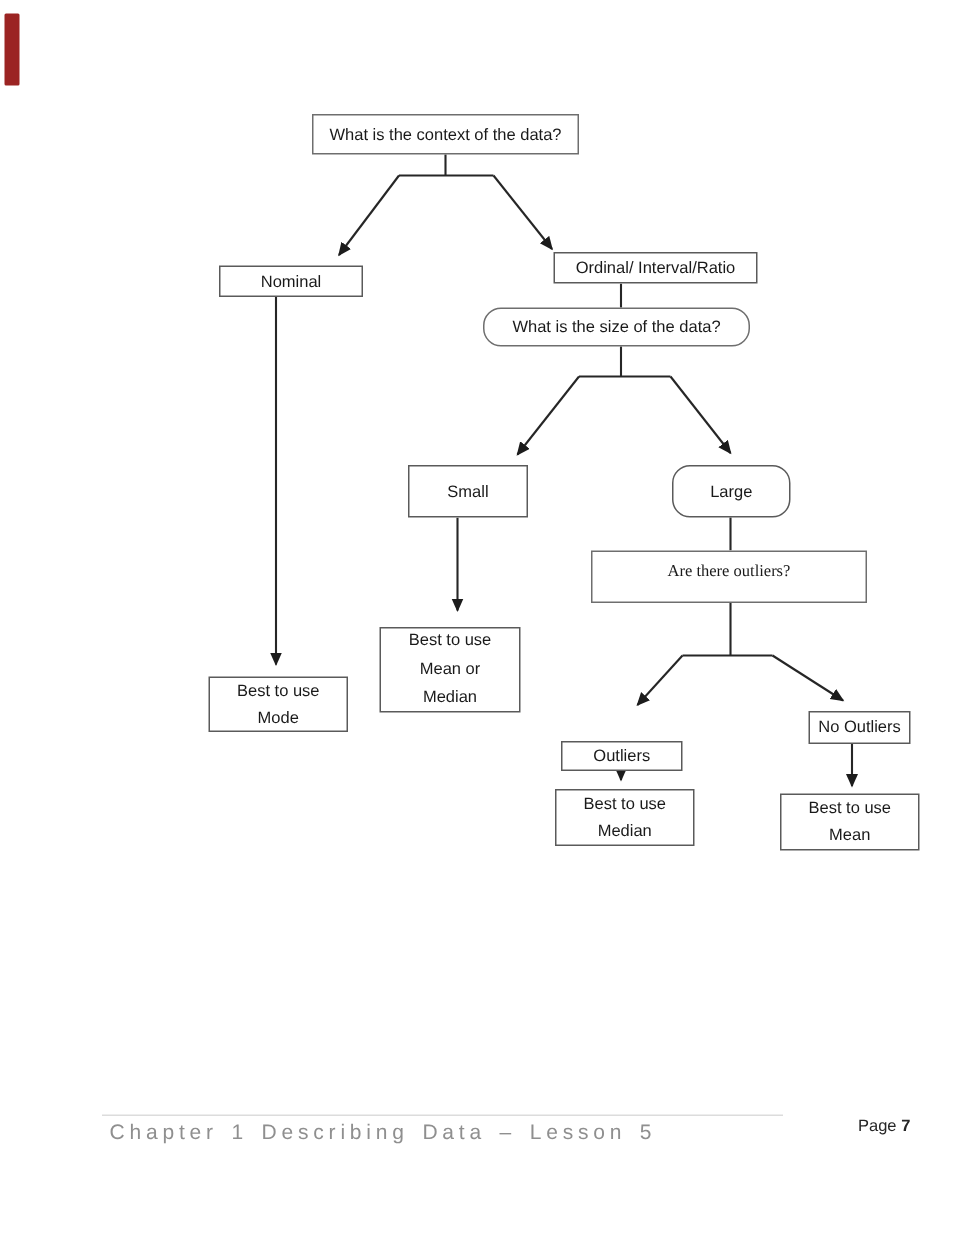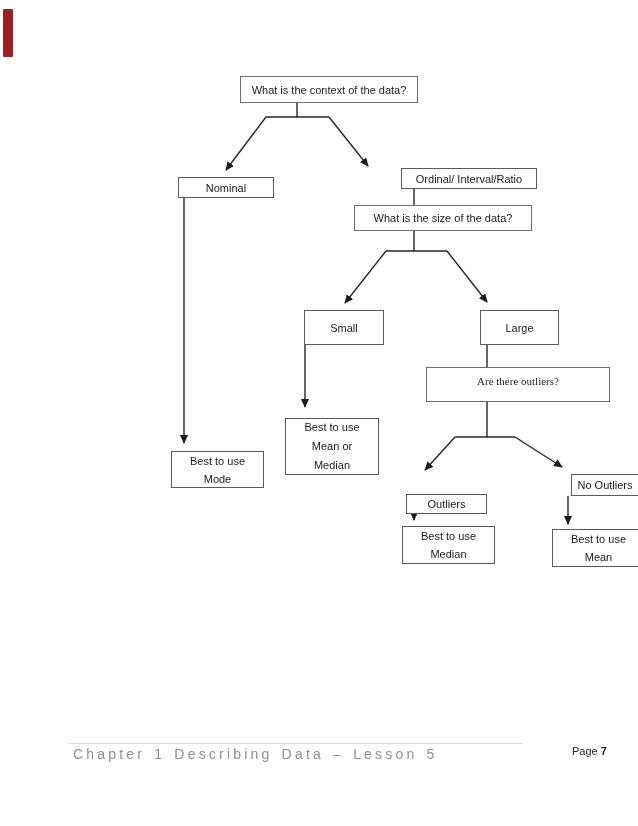--- a/index.html
+++ b/index.html
@@ -18,32 +18,32 @@
   .node{
     position:absolute;
     box-sizing:border-box;
     border:1.5px solid #5a5a5a;
     background:#ffffff;
     color:#1a1a1a;
     font-size:11px;
     line-height:18px;
     text-align:center;
     white-space:pre-line;
-    display:flex;align-items:center;justify-content:center;margin-left:32px;
+    display:flex;align-items:center;justify-content:center;
   }
   .node.qbox{border-color:#6e6e6e;}
   .node.top-text{align-items:flex-start;padding-top:4px;font-family:Liberation Serif, serif;}
   .node.three-line{line-height:19px;}
   
   #n-context {left:208px;top:76px; width:178px;height:27px;}
   #n-nominal {left:146px;top:177px;width:96px; height:21px;}
   #n-ordinal {left:369px;top:168px;width:136px;height:21px;}
-  #n-size    {left:322px;top:205px;width:178px;height:26px;}
+  #n-size    {left:322px;top:205px;width:178px;height:26px;border-radius:12px;}
   #n-small   {left:272px;top:310px;width:80px; height:35px;}
-  #n-large   {left:448px;top:310px;width:79px; height:35px;}
+  #n-large   {left:448px;top:310px;width:79px; height:35px;border-radius:12px;}
   #n-outq    {left:394px;top:367px;width:184px;height:35px;}
   #n-meanmedian{left:253px;top:418px;width:94px;height:57px;}
   #n-mode    {left:139px;top:451px;width:93px; height:37px;}
   #n-outliers{left:374px;top:494px;width:81px; height:20px;}
   #n-nooutliers{left:539px;top:474px;width:68px;height:22px;}
   #n-median  {left:370px;top:526px;width:93px; height:38px;}
   #n-mean    {left:520px;top:529px;width:93px; height:38px;}
   
   .footer-rule{
     position:absolute;left:68px;top:743px;width:454px;height:1px;

